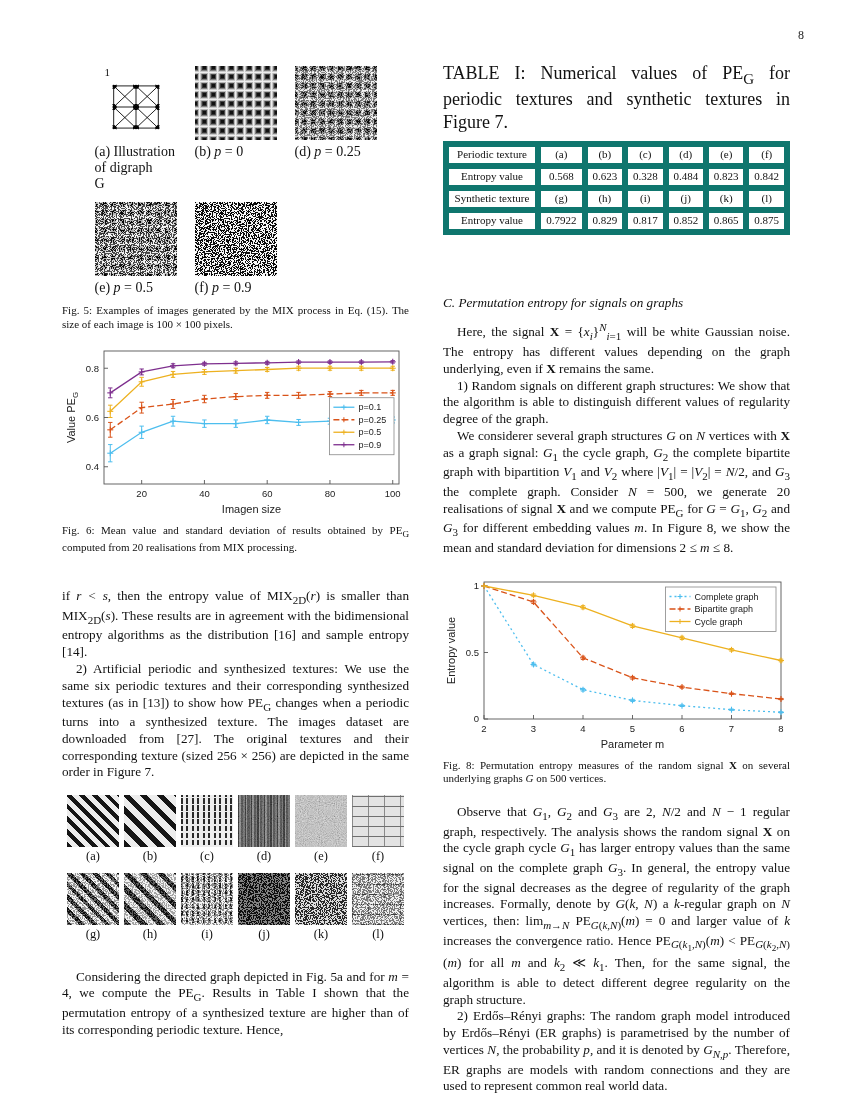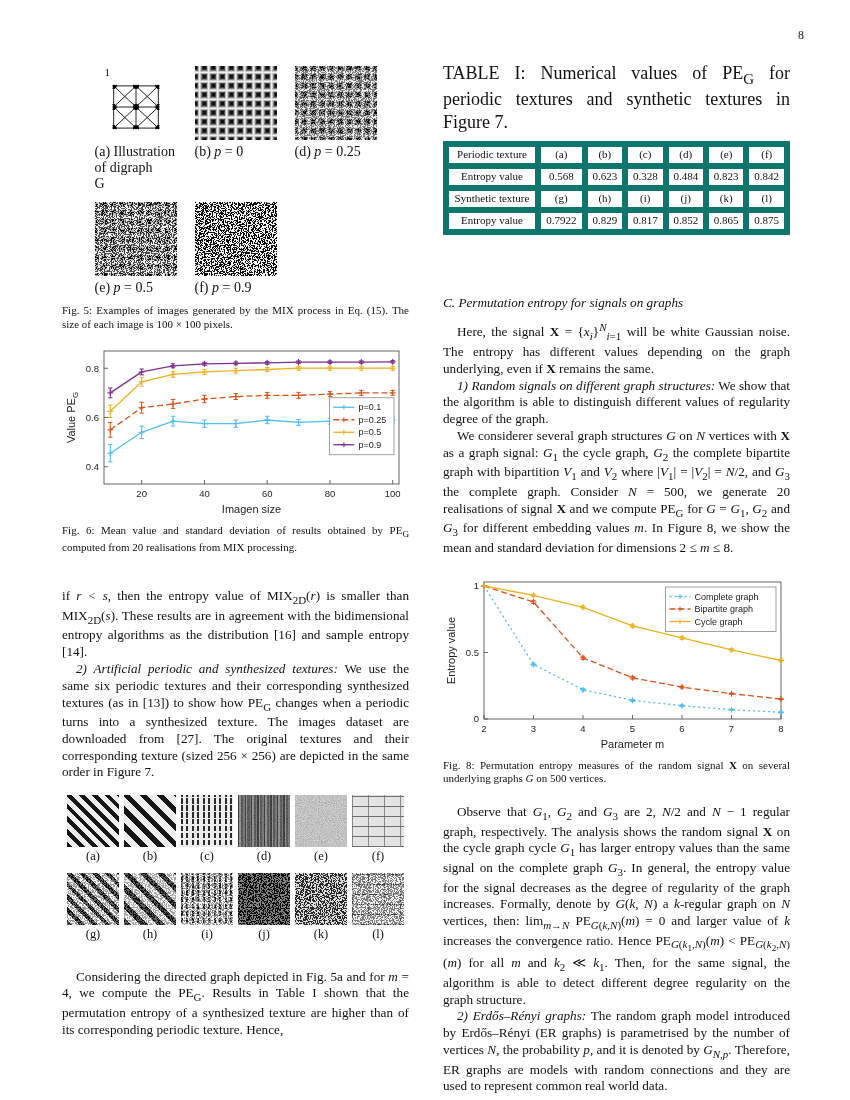--- a/index.html
+++ b/index.html
@@ -4,21 +4,21 @@
 <style>
   *{margin:0;padding:0;box-sizing:border-box}
   html,body{background:#fff}
   body{width:850px;height:1100px;font-family:"Liberation Serif",serif;color:#111}
   .page{position:relative;width:850px;height:1100px;padding:26px 60px 28px 62px;overflow:hidden}
   .pageno{position:absolute;top:28px;right:46px;font-size:12px;color:#222}
   .cols{display:flex;gap:34px;margin-top:36px}
   .col{width:347px;font-size:13.2px;line-height:1.27;text-align:justify}
   p.body{margin:0;text-indent:14px}
   p.noindent{text-indent:0}
-  .subhead-inline{font-style:italic}
+  .subhead-inline{}
   .secheading{font-style:italic;margin:16px 0 9px;text-align:left}
   .figure{margin:4px 0 10px;text-align:center}
   .figcap{font-size:11px;line-height:1.25;text-align:justify;margin-top:8px}
   .tblcap{font-size:18px;line-height:1.25;text-align:justify;margin-bottom:8px}
   .tbl{border-collapse:collapse;width:100%;margin:0 auto}
   .tbl td{border:6px solid #0f766e;font-size:11px;padding:1px 3px;text-align:center;font-family:"Liberation Serif",serif}
   .tbl td:first-child{width:92px}
   
   .fig5grid{display:grid;grid-template-columns:repeat(3,82px);column-gap:18px;row-gap:10px;justify-content:center}
   .f5cell{text-align:center}

